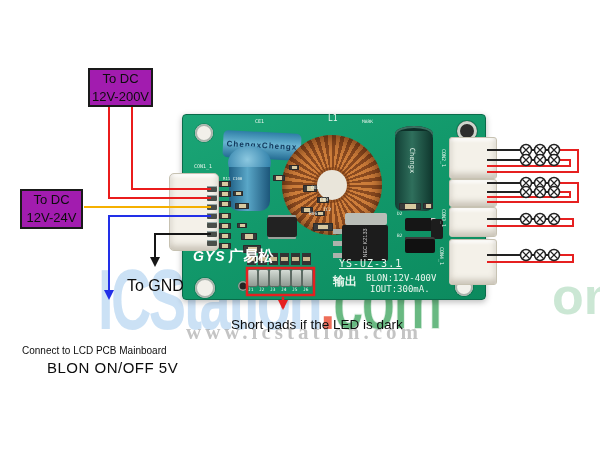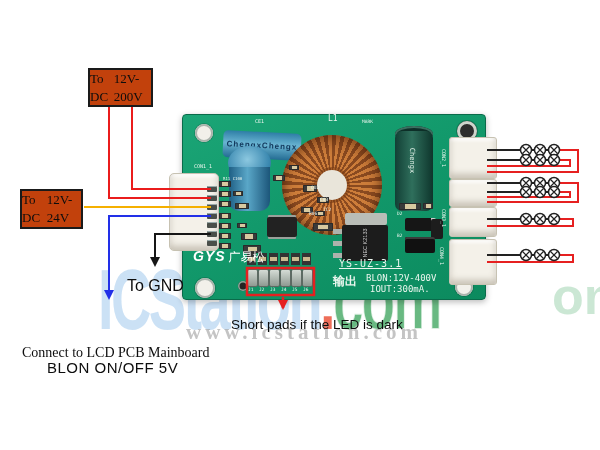--- a/index.html
+++ b/index.html
@@ -57,32 +57,32 @@
   .smd i{position:absolute;left:25%;top:20%;width:50%;height:60%;background:#d8c9a0;}
   .jumper-pad{width:9px;height:16px;border-radius:2px;border:1px solid #5d6a63;
               background:linear-gradient(180deg,#d4dbd5,#8f9a92);}
   .jumper-label{font-size:4.5px;color:#eaf6ef;font-family:"DejaVu Sans Mono",monospace;}
   .res{width:9px;height:12px;background:#333;}
   .res i{position:absolute;left:15%;top:30%;width:70%;height:40%;background:#cbb98e;}
   .silk{color:#eaf6ee;font-family:"DejaVu Sans Mono",monospace;white-space:nowrap;line-height:1;}
   .silk.v{transform:rotate(90deg);transform-origin:left top;}
   .logo{left:10px;top:132px;color:#fff;white-space:nowrap;}
   .logo .latin{position:static;font-style:italic;font-weight:bold;font-size:14px;letter-spacing:1px;}
-  .logo .cn{position:static;font-weight:normal;font-size:12px;margin-left:3px;}
+  .logo .cn{position:static;font-weight:bold;font-size:15px;margin-left:3px;}
   .conn{background:#f4f1e9;border:1px solid #c7c2b2;border-radius:3px;
         box-shadow:inset 0 -4px 6px rgba(120,110,90,.35), inset 0 3px 3px rgba(255,255,255,.8);}
   .conn-left{left:-14px;top:58px;width:48px;height:76px;border-radius:5px;}
   .pin{width:10px;height:6px;background:#4a4f4a;border-radius:1px;box-shadow:inset 0 1px 0 #9aa;}
   .pinmark{width:7px;height:4px;background:#555a55;border-radius:1px;}
   
   .overlay{position:absolute;left:0;top:0;z-index:5;pointer-events:none;}
   
-  .callout{position:absolute;z-index:10;background:#c2410c;border:2px solid #1a1a1a;
-           display:flex;flex-direction:row;align-items:center;justify-content:center;
-           font-size:13px;line-height:1.35;font-family:Liberation Serif, serif;}
+  .callout{position:absolute;z-index:10;background:#a21caf;border:2px solid #1a1a1a;
+           display:flex;flex-direction:column;align-items:center;justify-content:center;
+           font-size:13px;line-height:1.35;}
   .note{position:absolute;z-index:10;white-space:nowrap;color:#0d0d0d;}
 </style>
 </head>
 <body>
 
 <div class="stage">
 
   <div class="wm-big"><span class="wm-blue">ICStation</span><span class="wm-dot">.</span><span class="wm-green">com</span></div>
   <div class="wm-om">om</div>
   <div class="wm-gray">www.icstation.com</div>
@@ -358,15 +358,15 @@
   <div class="callout" style="left:88px;top:68px;width:61px;height:35px;">
     <span>To DC</span>
     <span>12V-200V</span>
   </div>
   <div class="callout" style="left:20px;top:189px;width:59px;height:36px;">
     <span>To DC</span>
     <span>12V-24V</span>
   </div>
   <div class="note" style="left:127px;top:277px;font-size:16px;">To GND</div>
   <div class="note" style="left:47px;top:311px;font-size:15px;letter-spacing:.5px;margin-top:48px;">BLON ON/OFF 5V</div>
-  <div class="note" style="left:22px;top:345px;font-size:14px;font-family:Liberation Serif, serif;">Connect to LCD PCB Mainboard</div>
+  <div class="note" style="left:22px;top:345px;font-size:10px;">Connect to LCD PCB Mainboard</div>
   <div class="note" style="left:231px;top:317px;font-size:13.5px;text-align:right;">Short pads if the LED is dark</div>
 </div>
 
 </body></html>

